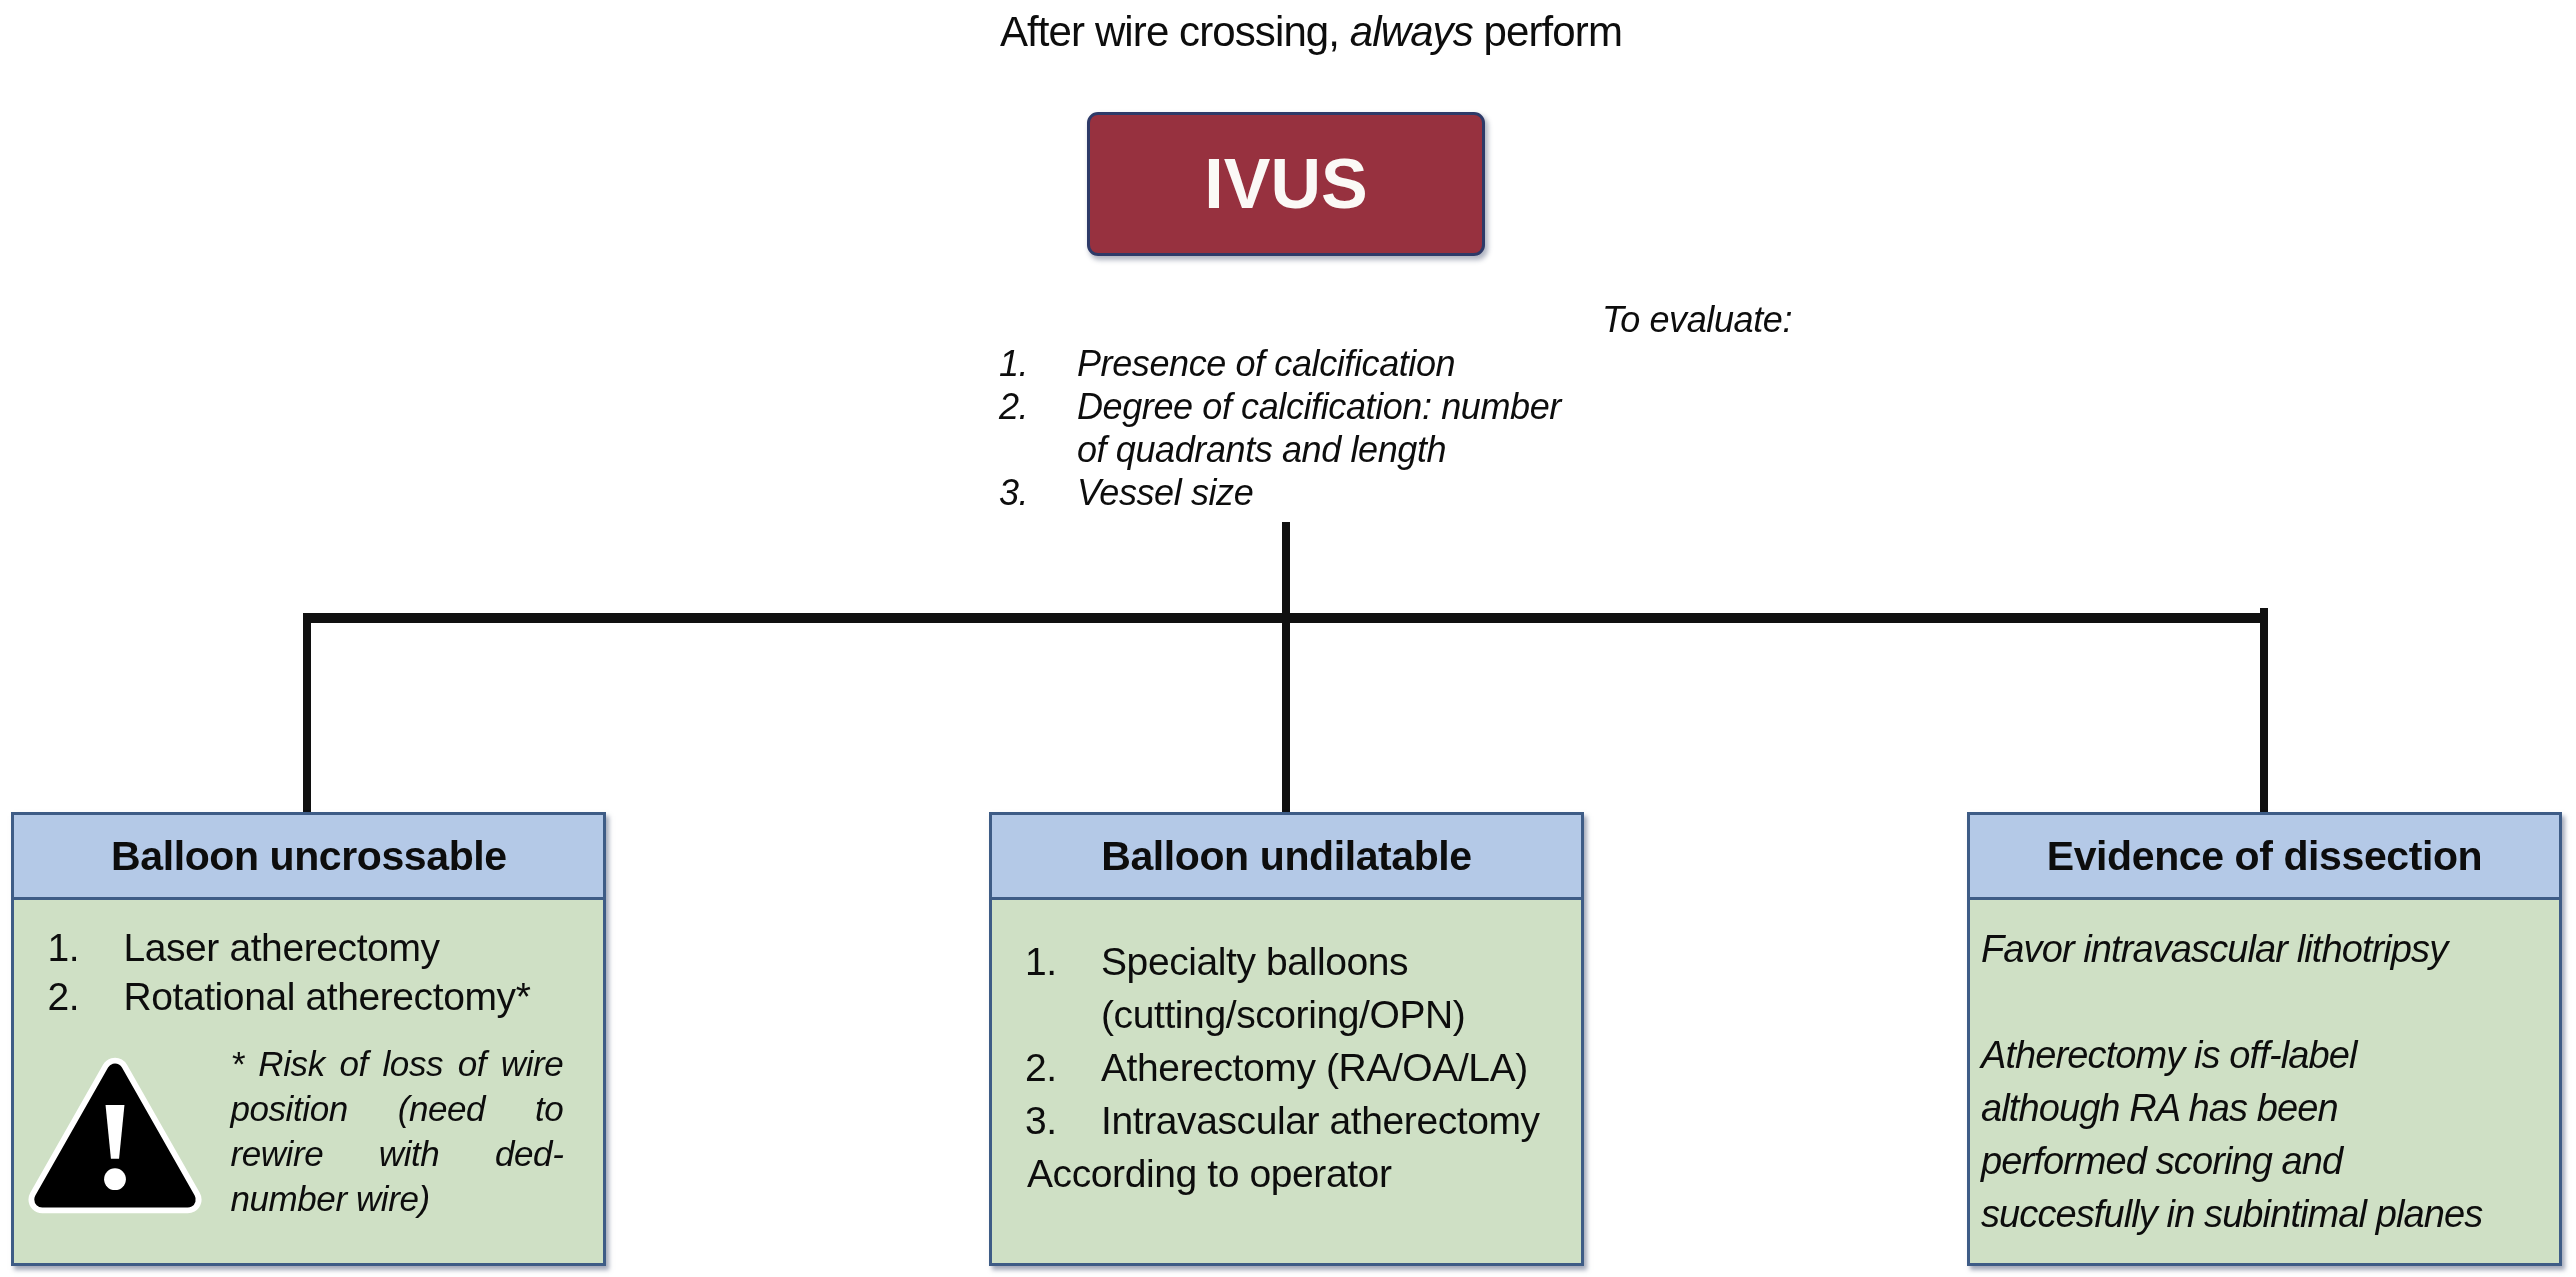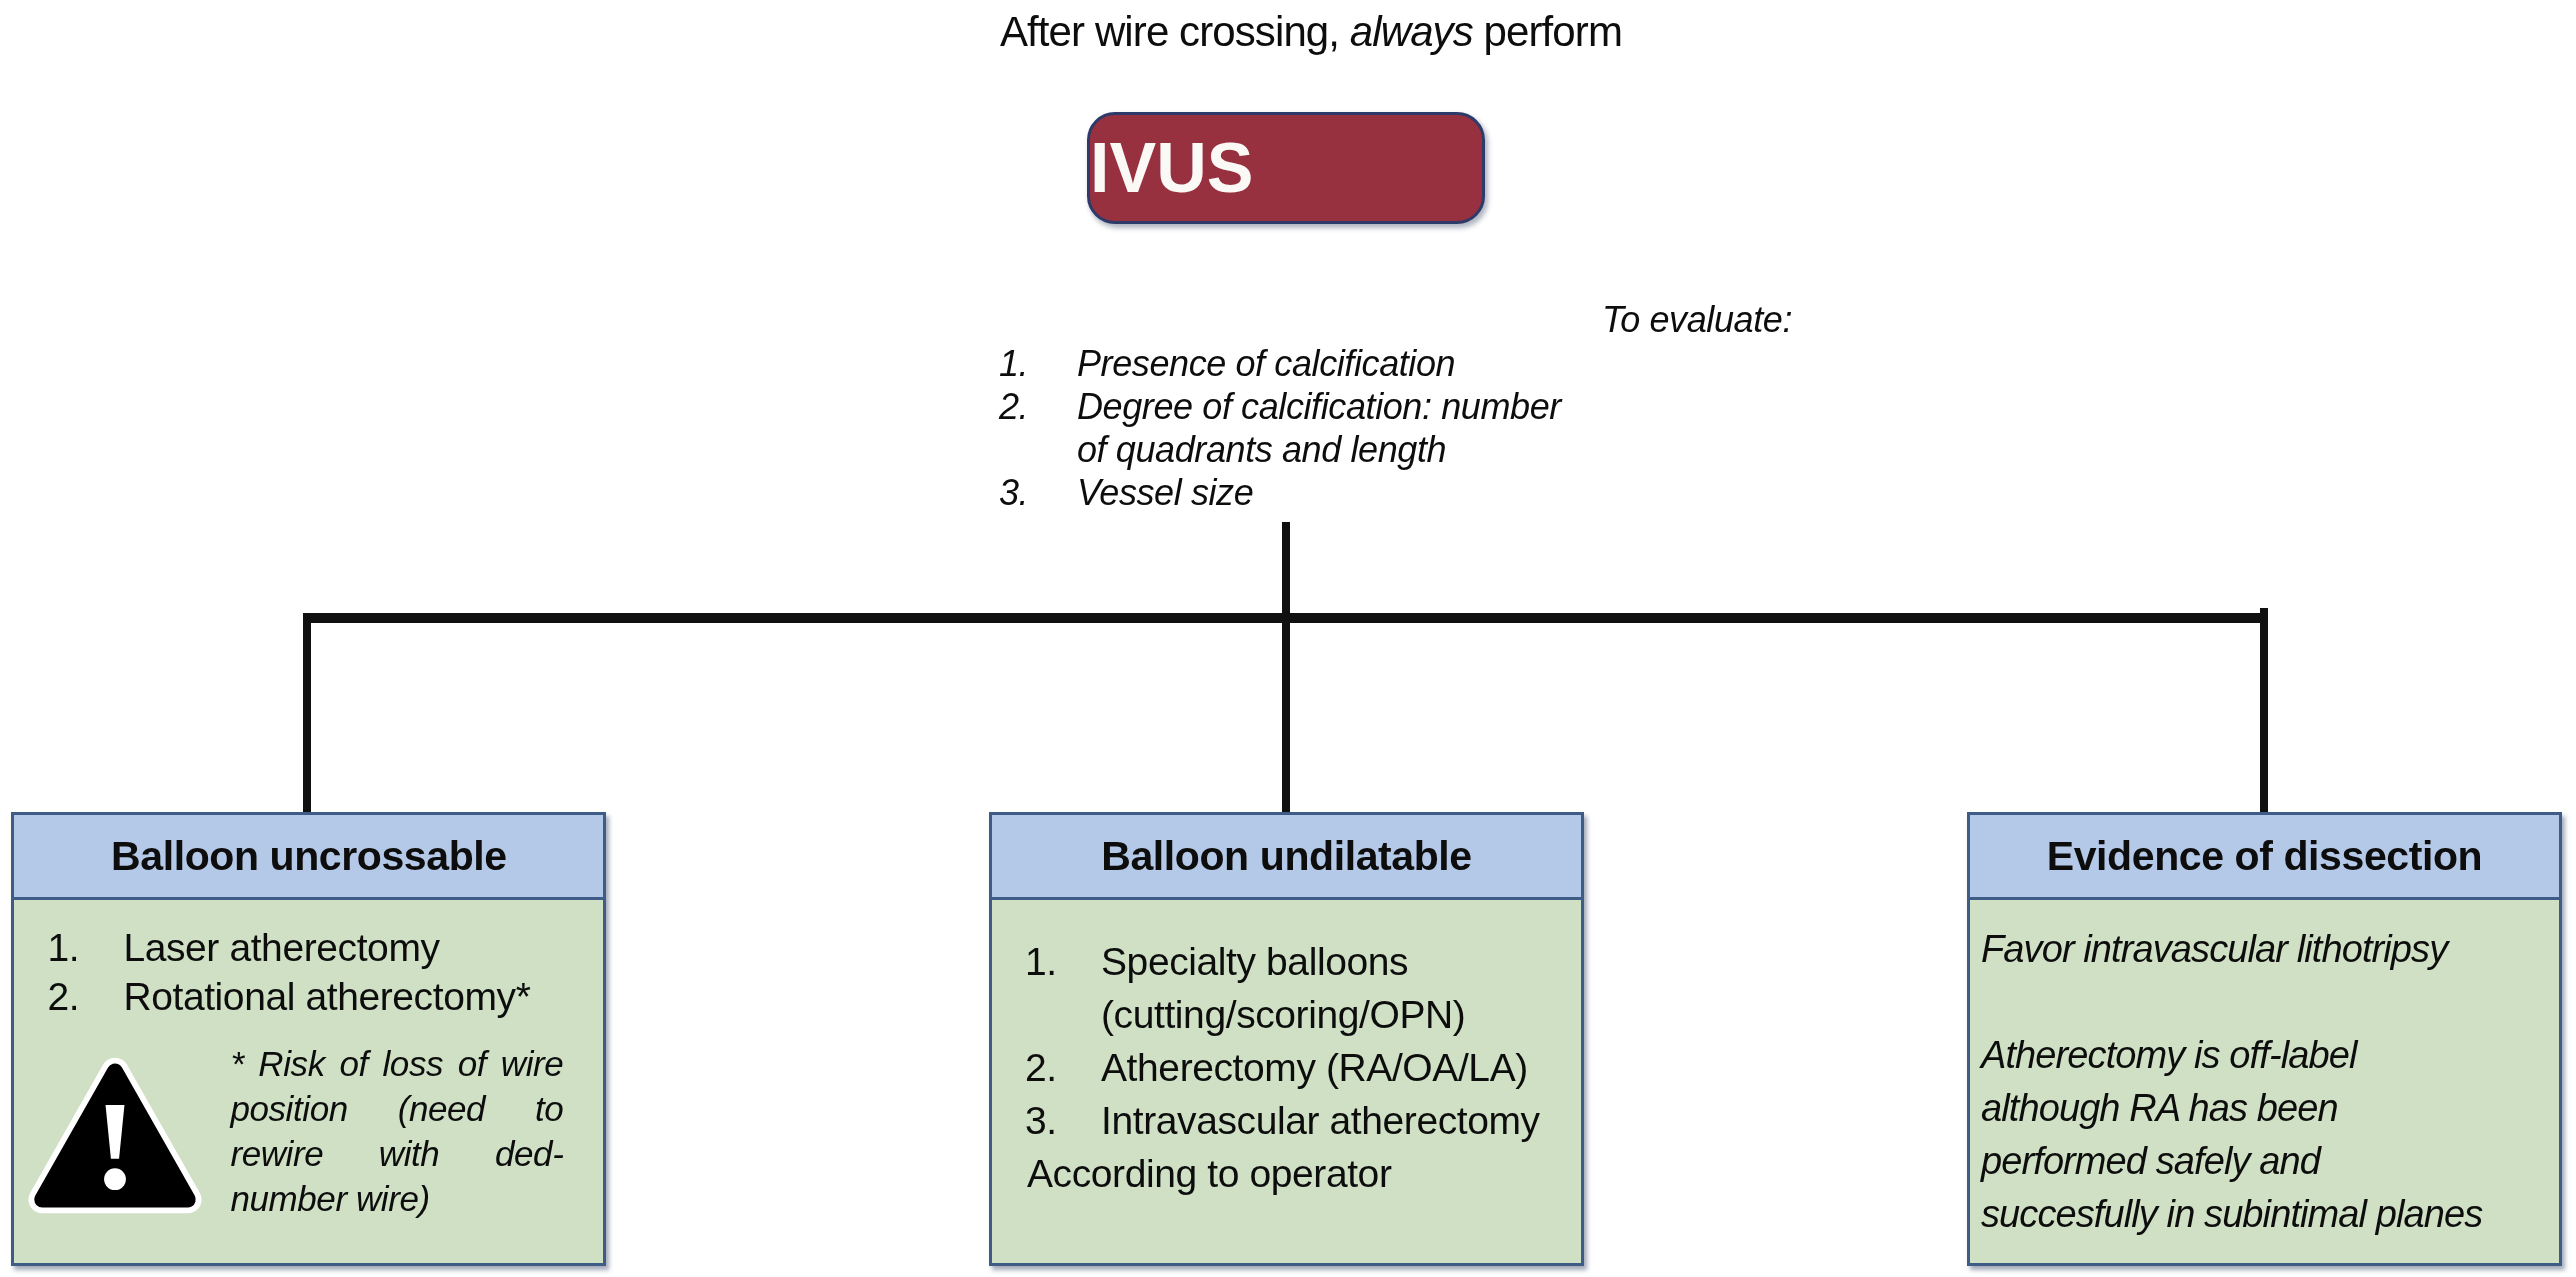--- a/index.html
+++ b/index.html
@@ -14,23 +14,23 @@
     font-family:"Liberation Sans",sans-serif;color:var(--text);letter-spacing:-0.4px;
   }
   
   .title{
     position:absolute;left:0;top:7px;width:100%;text-align:center;
     font-size:42px;line-height:49px;letter-spacing:-0.9px;padding-left:46px;
   }
   .title .em{font-style:italic;}
   
   .ivus-box{
-    position:absolute;left:1087px;top:112px;width:398px;height:112px;
-    background:var(--node-fill);border:3.5px solid var(--node-border);border-radius:28px;
-    display:flex;align-items:center;
+    position:absolute;left:1087px;top:112px;width:398px;height:144px;
+    background:var(--node-fill);border:3.5px solid var(--node-border);border-radius:11px;
+    display:flex;align-items:center;justify-content:center;
     box-shadow:2.6px 3.5px 5.3px rgba(80,90,120,0.45);
   }
   .ivus-box .label{color:#FBF9F6;font-size:70px;font-weight:bold;letter-spacing:0px;}
   
   .evaluate{position:absolute;left:999px;top:298px;width:793px;font-style:italic;font-size:36px;line-height:43px;}
   .ev-heading{line-height:44px;text-align:right;}
   .ev-item{display:grid;grid-template-columns:78px 1fr;}
   .ev-item .lines div{white-space:nowrap;}
   
   .conn{position:absolute;background:var(--connector);}
@@ -171,19 +171,19 @@
     </div>
   </div>
 
   <div class="box box-right">
     <div class="box-header">Evidence of dissection</div>
     <div class="box-body">
       <div class="rline">Favor intravascular lithotripsy</div>
       <div class="rline"></div>
       <div class="rline">Atherectomy is off-label</div>
       <div class="rline">although RA has been</div>
-      <div class="rline">performed safely and</div>
+      <div class="rline">performed scoring and</div>
       <div class="rline">succesfully in subintimal planes</div>
     </div>
   </div>
 
 </div>
 
 
 </body></html>

